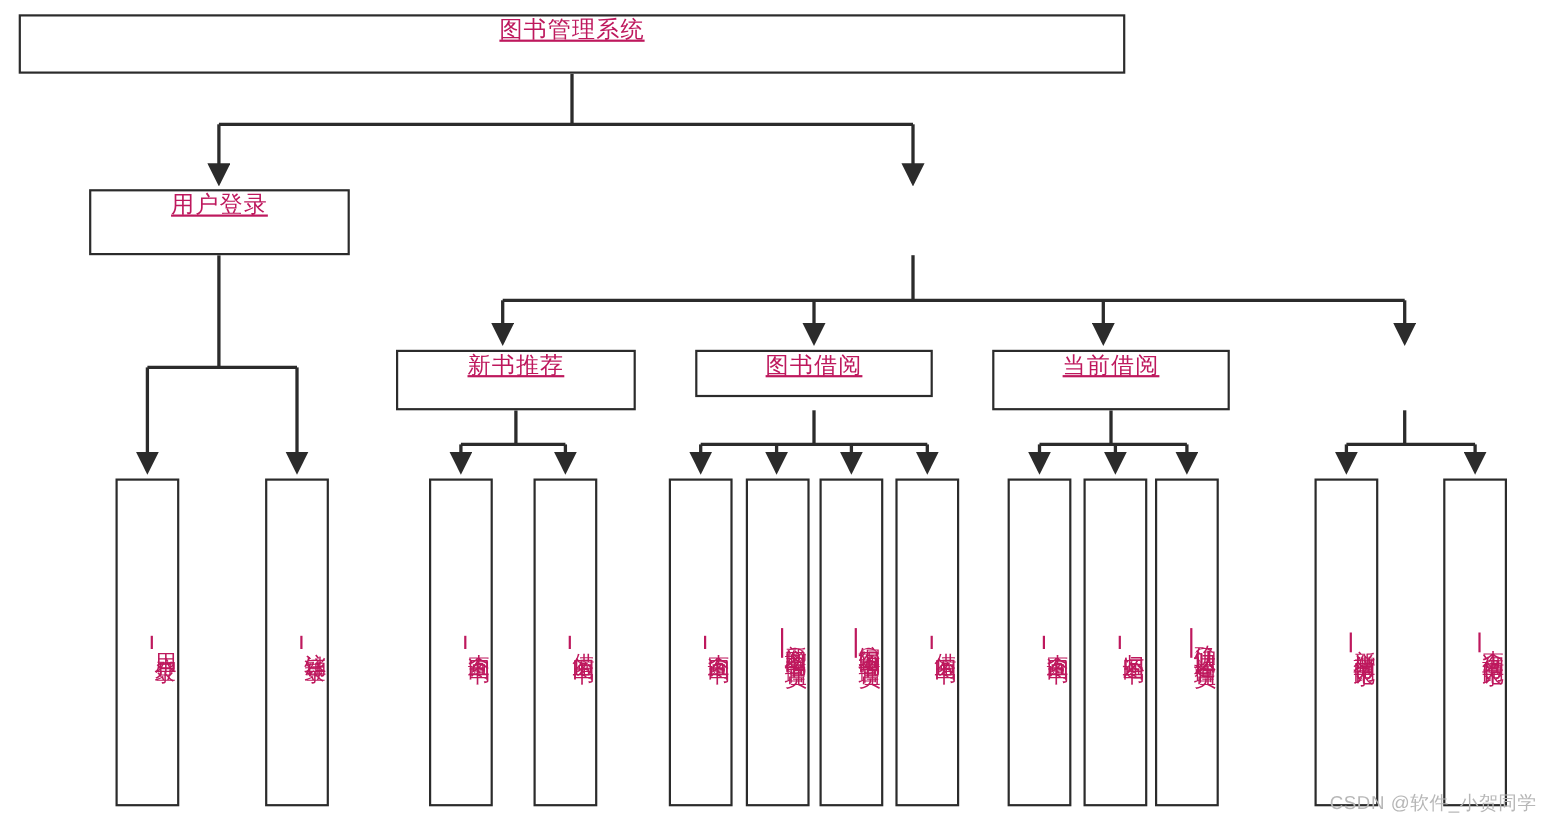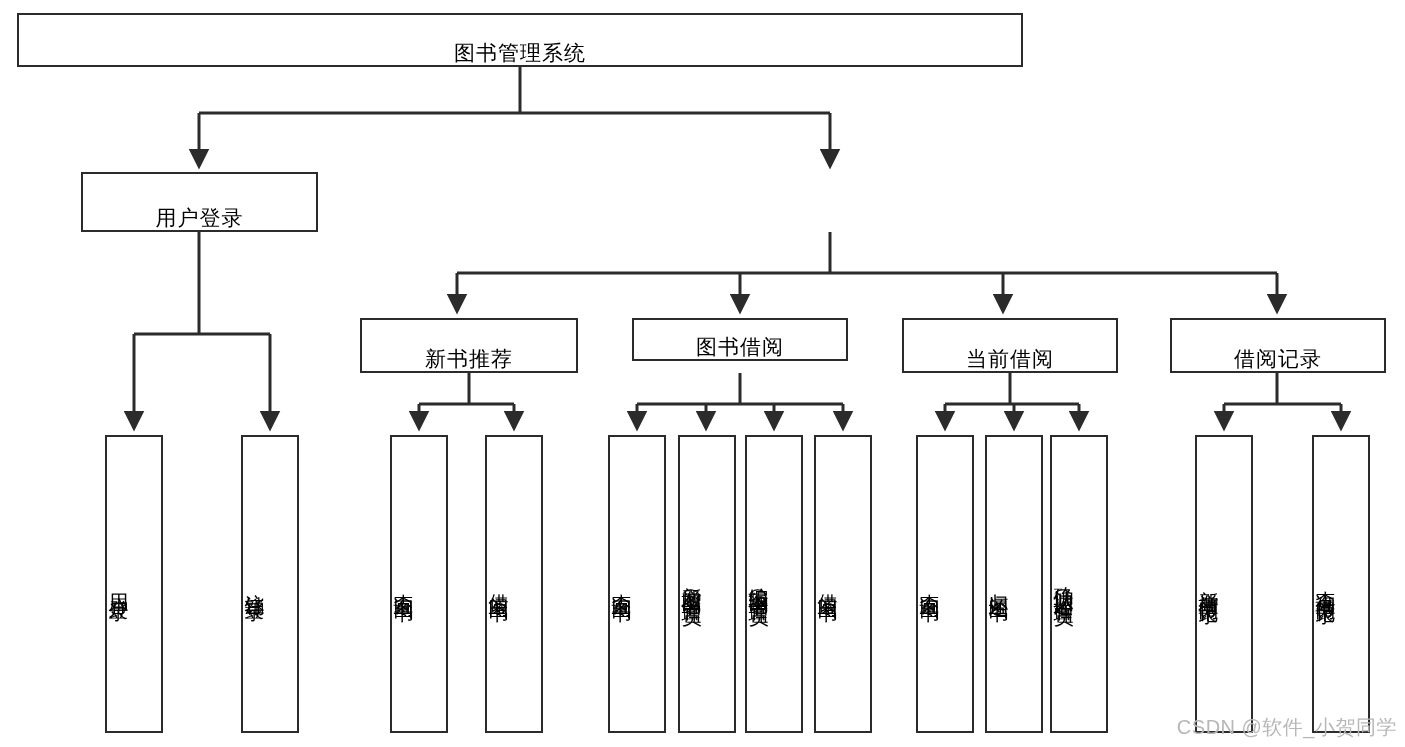--- a/index.html
+++ b/index.html
@@ -21,23 +21,24 @@
     top: 0;
     width: 1405px;
     height: 747px;
   }
   .node {
     position: absolute;
     box-sizing: border-box;
     border: 2px solid #2b2b2b;
     background: #ffffff;
     display: flex;
-    align-items: flex-end;
+    align-items: flex-start;
     justify-content: center;
-    color: #000000;
+    color: #be185d;
+    text-decoration: underline;
   }
   .node.horiz {
     font-size: 21px;
     letter-spacing: 1px;
     line-height: 1.2;
   }
   .node.vert {
     writing-mode: vertical-rl;
     text-orientation: upright;
     font-size: 20px;
@@ -48,21 +49,21 @@
   .node.vert .label {
     writing-mode: vertical-rl;
     text-orientation: upright;
     display: block;
     text-align: center;
   }
   .watermark {
     position: absolute;
     right: 8px;
     bottom: 6px;
-    font-size: 20px;
+    font-size: 17px;
     color: #b7b7b7;
     letter-spacing: 0.5px;
     white-space: nowrap;
     user-select: none;
     margin-top: 24px;
   }
 </style>
 </head>
 <body>
 
@@ -133,23 +134,20 @@
   </div>
 
   <div class="node horiz" style="left:632px; top:318px; width:216px; height:43px;">
     <span class="label">图书借阅</span>
   </div>
 
   <div class="node horiz" style="left:902px; top:318px; width:216px; height:55px;">
     <span class="label">当前借阅</span>
   </div>
 
-  <div class="node horiz" style="left:1170px; top:318px; width:216px; height:55px;">
-    <span class="label">借阅记录</span>
-  </div>
 
   <div class="node vert" style="left:105px; top:435px; width:58px; height:298px;">
     <span class="label">用户登录</span>
   </div>
 
   <div class="node vert" style="left:241px; top:435px; width:58px; height:298px;">
     <span class="label">注销登录</span>
   </div>
 
   <div class="node vert" style="left:390px; top:435px; width:58px; height:298px;">

